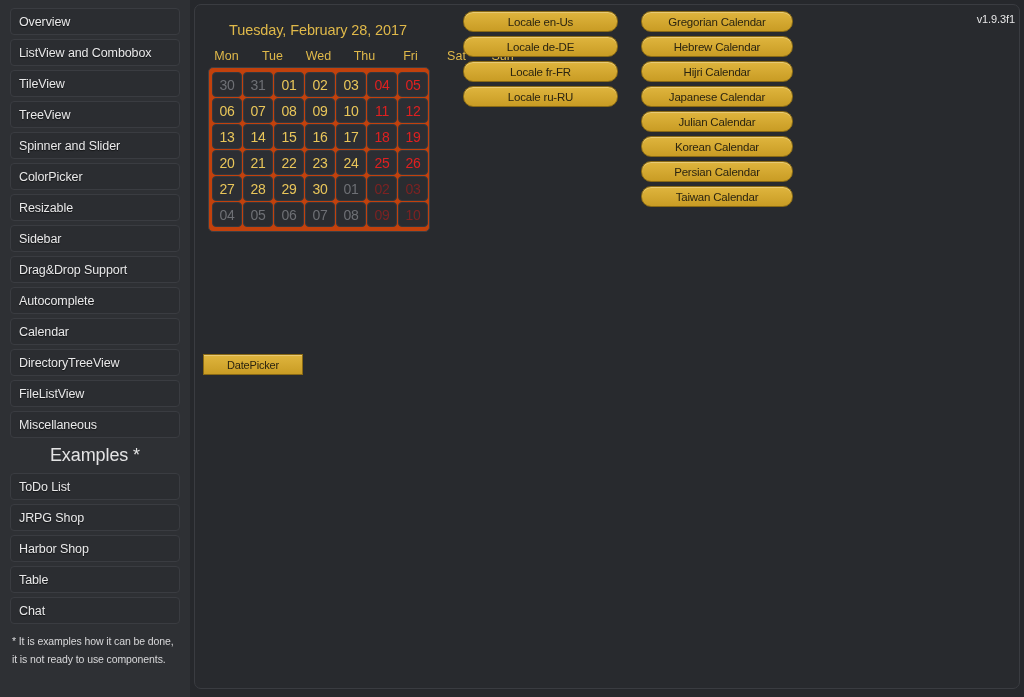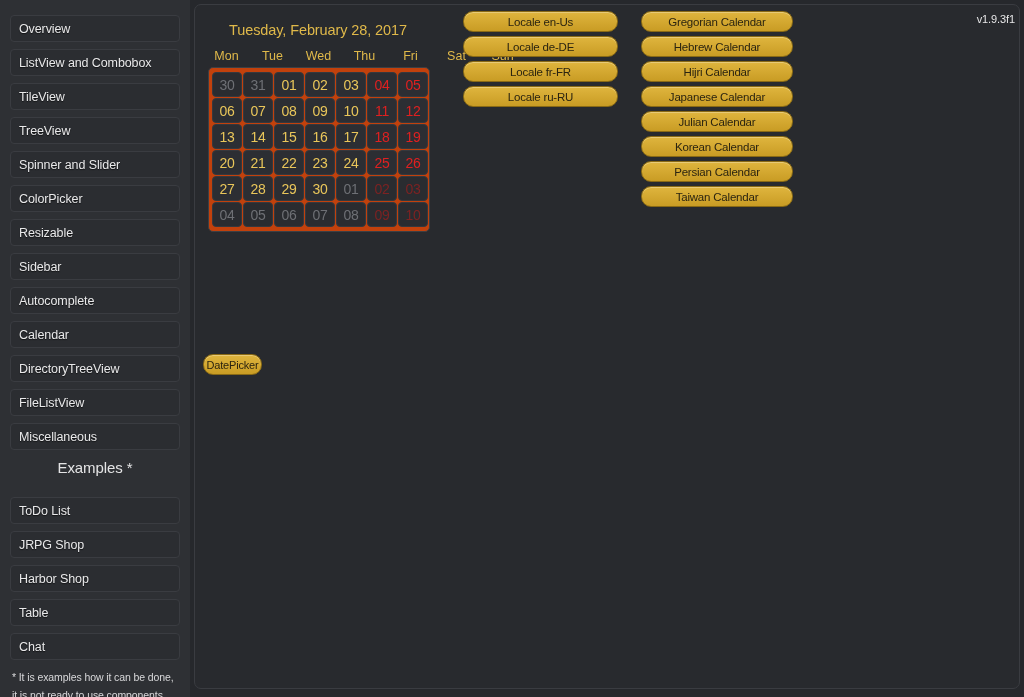--- a/index.html
+++ b/index.html
@@ -34,25 +34,24 @@
     background:#2b2d31;
     border:1px solid #3a3c41;
     border-radius:4px;
     color:#e9e9ea;
     font-size:12.5px;
     display:flex; align-items:center;
     padding-left:8px;
     letter-spacing:-0.1px;
     text-shadow:0 1px 1px rgba(0,0,0,0.6);
     cursor:pointer;
-    margin-top:7px;
   }
   .side-head {
-    height:27px; margin-bottom:16px;
-    color:#e4e4e5; font-size:15px;
+    height:27px; margin-bottom:4px;
+    color:#e4e4e5; font-size:18px;
     display:flex; align-items:center; justify-content:center;
     letter-spacing:-0.1px;
   }
   #side-note {
     color:#d8d8da; font-size:10.5px; line-height:18px;
     padding:4px 2px 0 2px; letter-spacing:-0.1px;
   }
 
   
   #main {
@@ -126,22 +125,22 @@
     font-size:14px; cursor:pointer;
     letter-spacing:-0.3px;
   }
   .day.cur       { color:#e9c65a; }
   .day.cur.wknd  { color:#e02020; }
   .day.out       { color:#6e7075; background:#2a2c30; }
   .day.out.wknd  { color:#7c2222; }
 
   #datepicker-btn {
     position:absolute; left:8px; top:349px;
-    width:59px; height:21px;
-    border:1px solid #8a6a14; border-radius:10px;
+    width:100px; height:21px;
+    border:1px solid #8a6a14; border-radius:0;
     background:linear-gradient(#dfb53e, #c99c24);
     box-shadow:inset 0 1px 0 rgba(255,255,255,0.3);
     color:#2b2410; font-size:11px;
     display:flex; align-items:center; justify-content:center;
     cursor:pointer; letter-spacing:-0.2px;
   }
 
   
   .goldcol { position:absolute; top:6px; }
   #locale-col   { left:268px; width:155px; }
@@ -182,20 +181,23 @@
         <span>Spinner and Slider</span>
       </div>
       <div class="side-btn">
         <span>ColorPicker</span>
       </div>
       <div class="side-btn">
         <span>Resizable</span>
       </div>
       <div class="side-btn">
         <span>Sidebar</span>
+      </div>
+      <div class="side-btn">
+        <span>Drag&amp;Drop Support</span>
       </div>
       <div class="side-btn">
         <span>Autocomplete</span>
       </div>
       <div class="side-btn">
         <span>Calendar</span>
       </div>
       <div class="side-btn">
         <span>DirectoryTreeView</span>
       </div>

